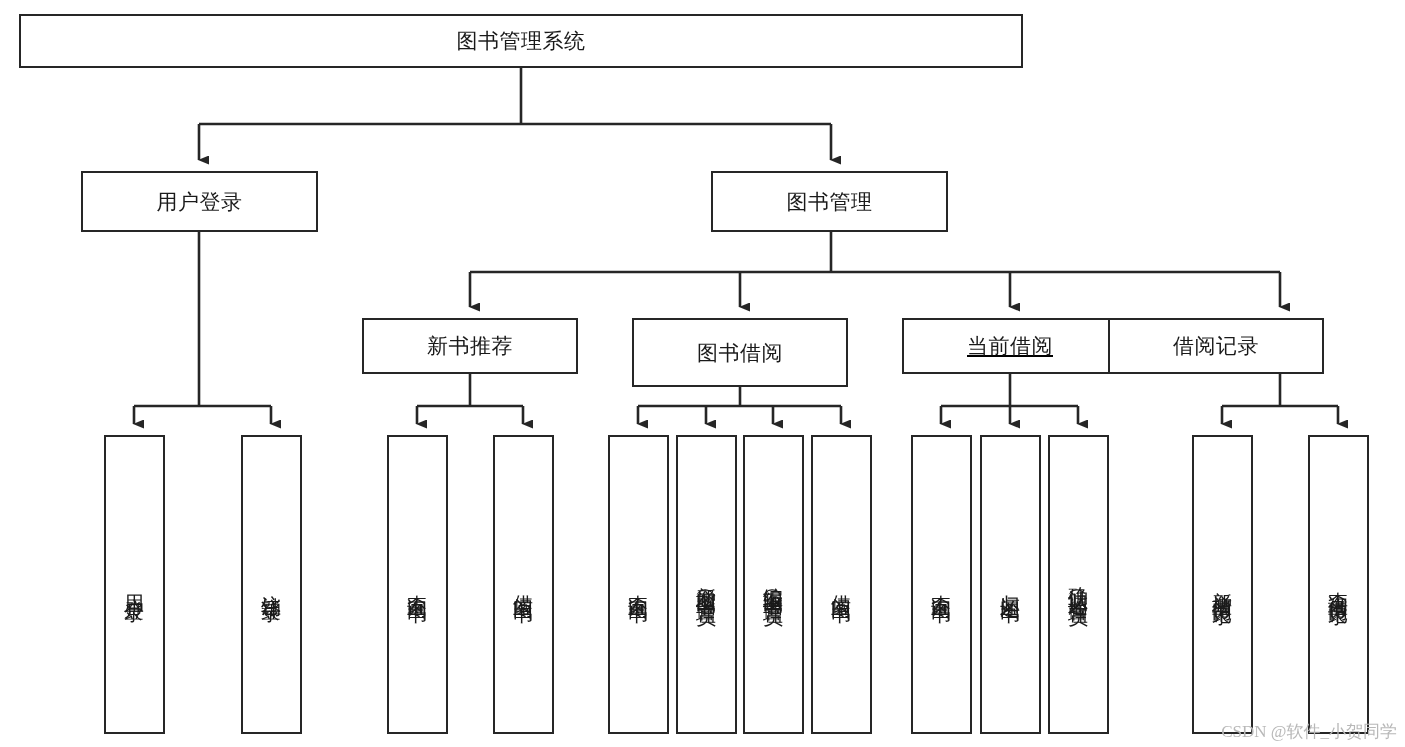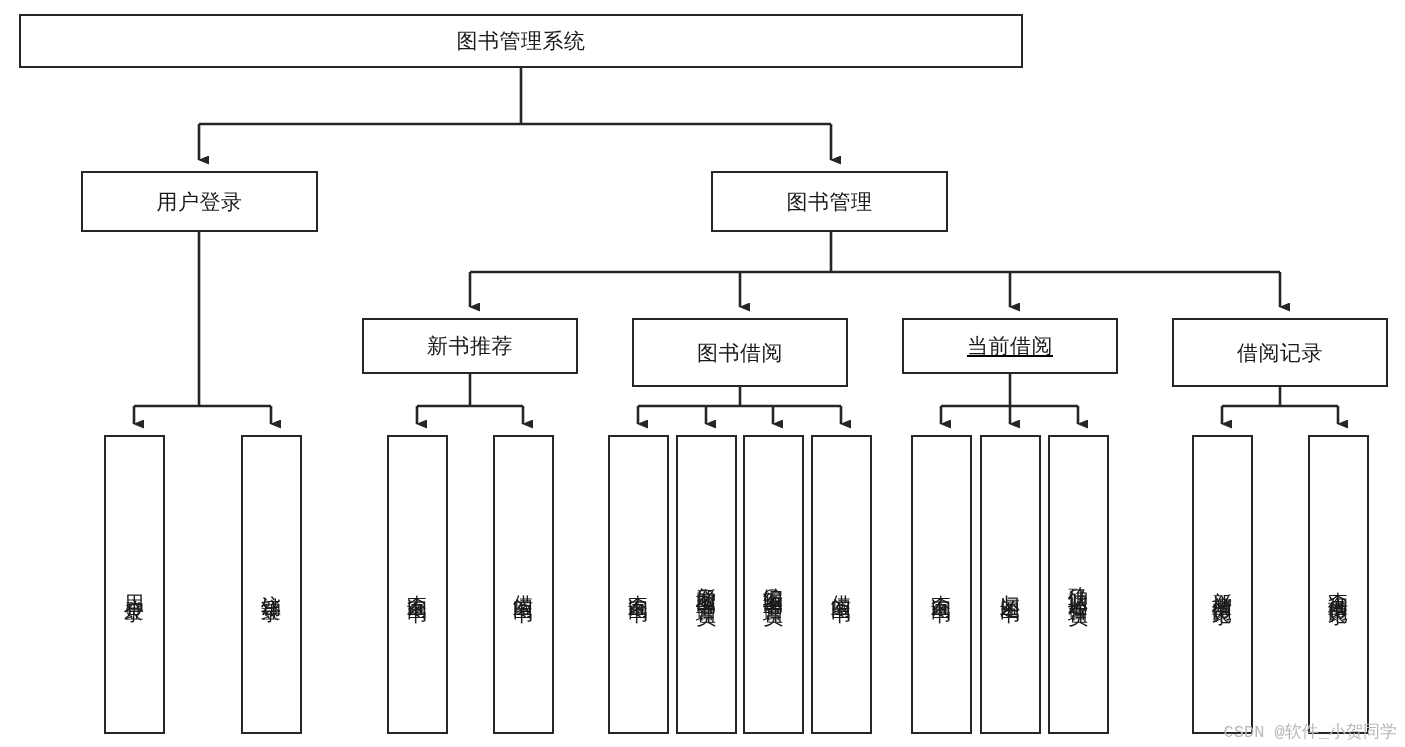--- a/index.html
+++ b/index.html
@@ -63,21 +63,21 @@
     white-space: nowrap;
     font-family: "Liberation Sans", "DejaVu Sans", sans-serif;
   }
   .watermark {
     position: absolute;
     right: 8px;
     bottom: 4px;
     font-size: 17px;
     color: #b8b8b8;
     white-space: nowrap;
-    font-family: Liberation Mono, monospace;
+    font-family: Liberation Serif, serif;
     pointer-events: none;
   }
 </style>
 </head>
 <body>
 
 <div id="diagram-root">
 
   <svg class="canvas" viewBox="0 0 1405 747">
     <defs>
@@ -142,21 +142,21 @@
 
   <div class="node-box" style="left:362px; top:318px; width:216px; height:56px;">
     <span class="node-label-h">新书推荐</span>
   </div>
   <div class="node-box" style="left:632px; top:318px; width:216px; height:69px;">
     <span class="node-label-h">图书借阅</span>
   </div>
   <div class="node-box" style="left:902px; top:318px; width:216px; height:56px;text-decoration:underline;">
     <span class="node-label-h">当前借阅</span>
   </div>
-  <div class="node-box" style="left:1172px; top:318px; width:216px; height:69px;">
+  <div class="node-box" style="left:1108px; top:318px; width:216px; height:56px;">
     <span class="node-label-h">借阅记录</span>
   </div>
 
   <div class="leaf-box" style="left:104px; top:435px; width:61px; height:299px;">
     <span class="node-label-v">用户登录</span>
   </div>
   <div class="leaf-box" style="left:241px; top:435px; width:61px; height:299px;">
     <span class="node-label-v">注销登录</span>
   </div>
 

